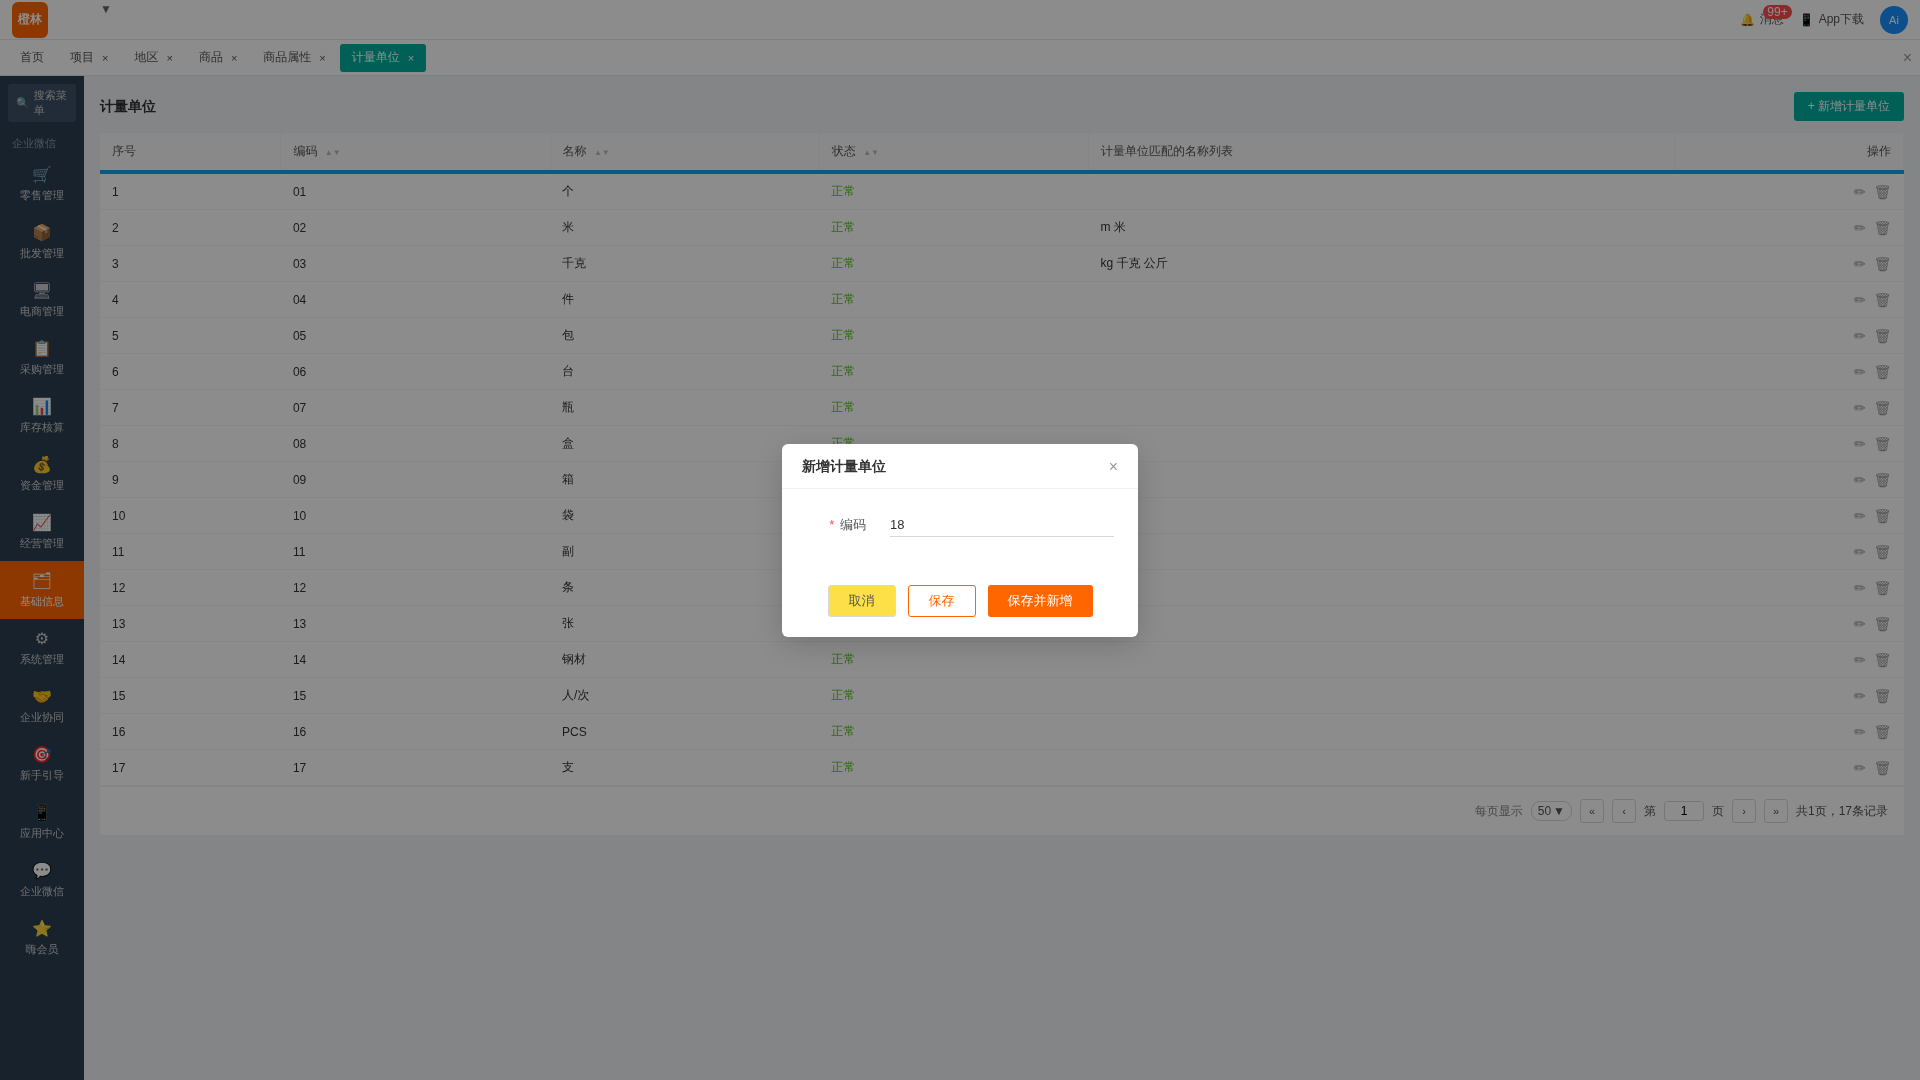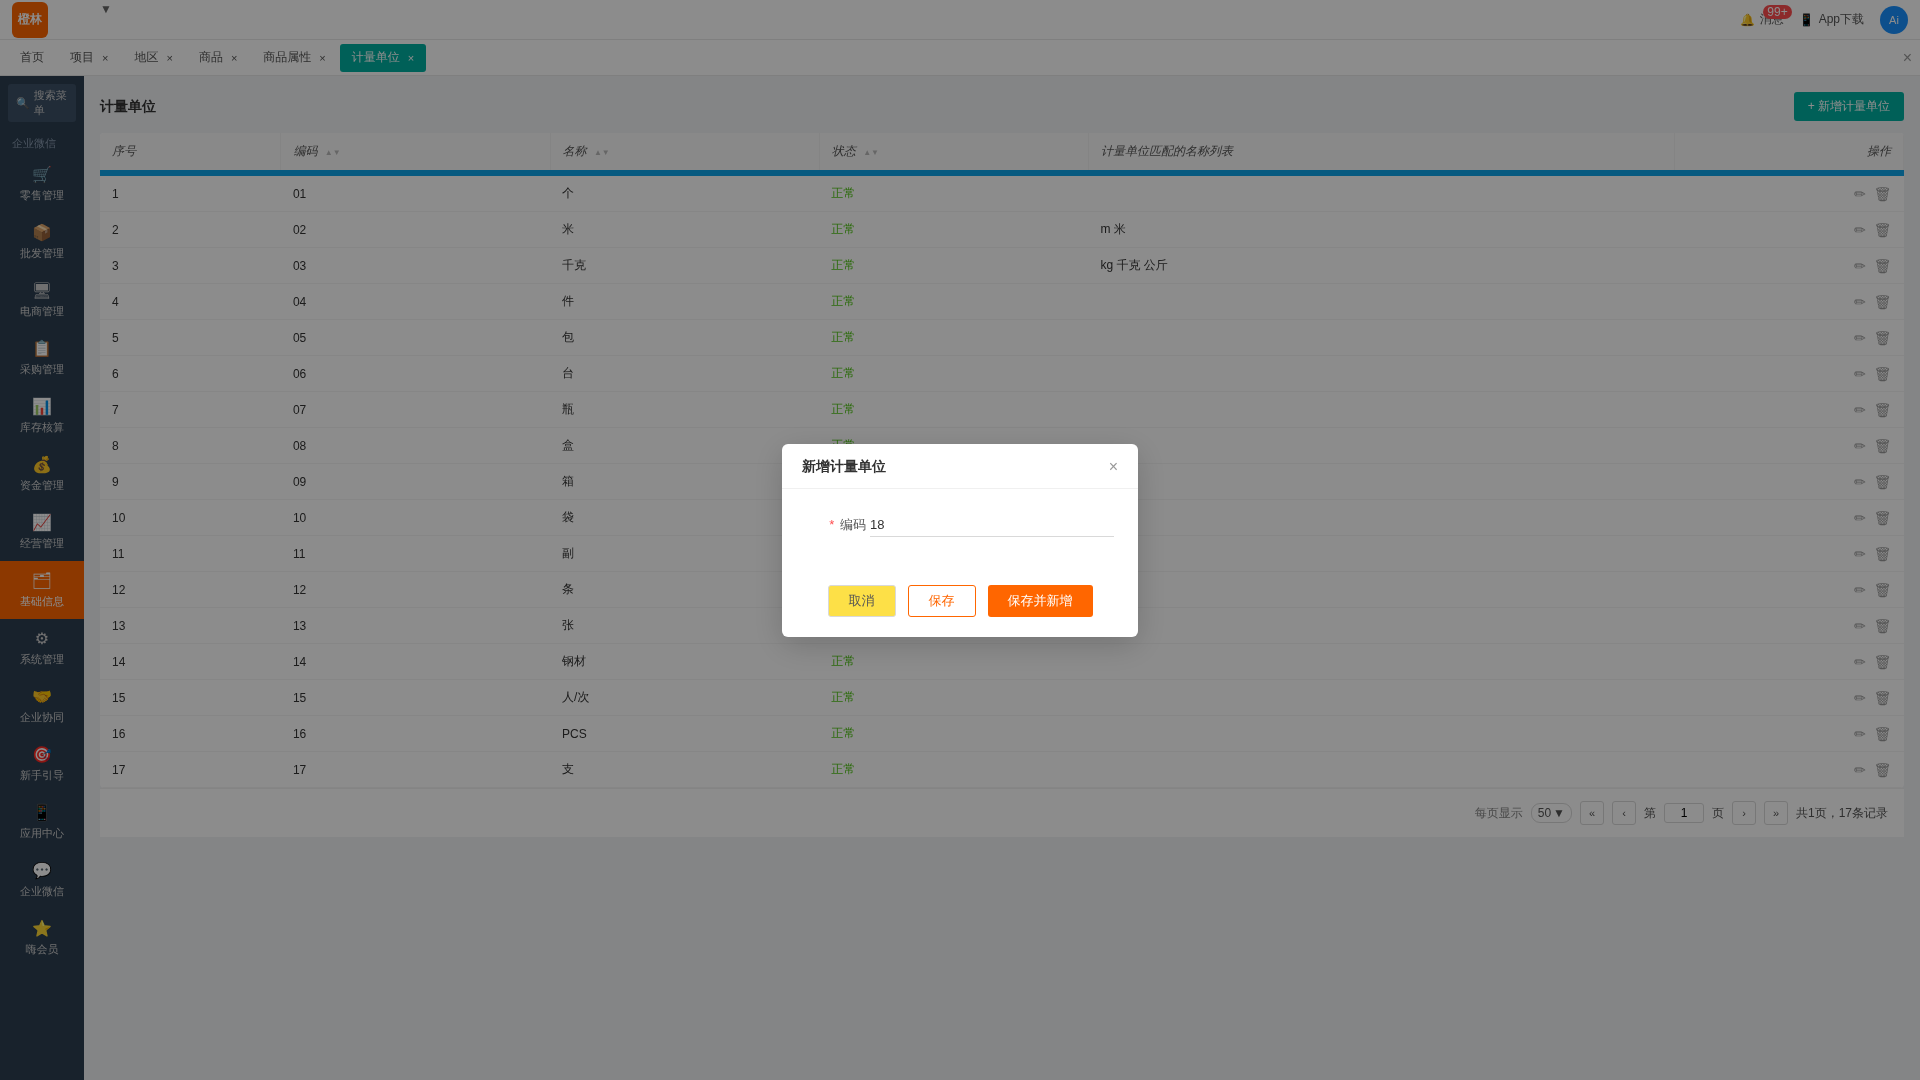--- a/index.html
+++ b/index.html
@@ -131,22 +131,21 @@
       border-radius: 4px;
       overflow: hidden;
     }
     table {
       width: 100%;
       border-collapse: collapse;
       font-size: 12px;
     }
     thead tr {
       background: #fafafa;
-      border-bottom: 6px solid #0ea5e9;
-      font-style: italic;
+      border-bottom: 4px solid #0ea5e9;
     }
     th {
       padding: 10px 12px;
       text-align: left;
       font-weight: 500;
       color: #555;
       border-right: 1px solid #f0f0f0;
       white-space: nowrap;
     }
     th .sort-icons { display: inline-flex; flex-direction: column; margin-left: 4px; font-size: 8px; color: #bbb; }
@@ -232,21 +231,21 @@
       display: flex;
       align-items: center;
       margin-bottom: 20px;
       gap: 0;
     }
     .form-label {
       width: 60px;
       text-align: right;
       font-size: 13px;
       color: #555;
-      margin-right: 4px;
+      margin-right: 24px;
       flex-shrink: 0;
     }
     .required-star { color: #ff4d4f; margin-right: 2px; }
     .form-input {
       flex: 1;
       border: none;
       border-bottom: 1px solid #d9d9d9;
       padding: 4px 0;
       font-size: 13px;
       outline: none;

